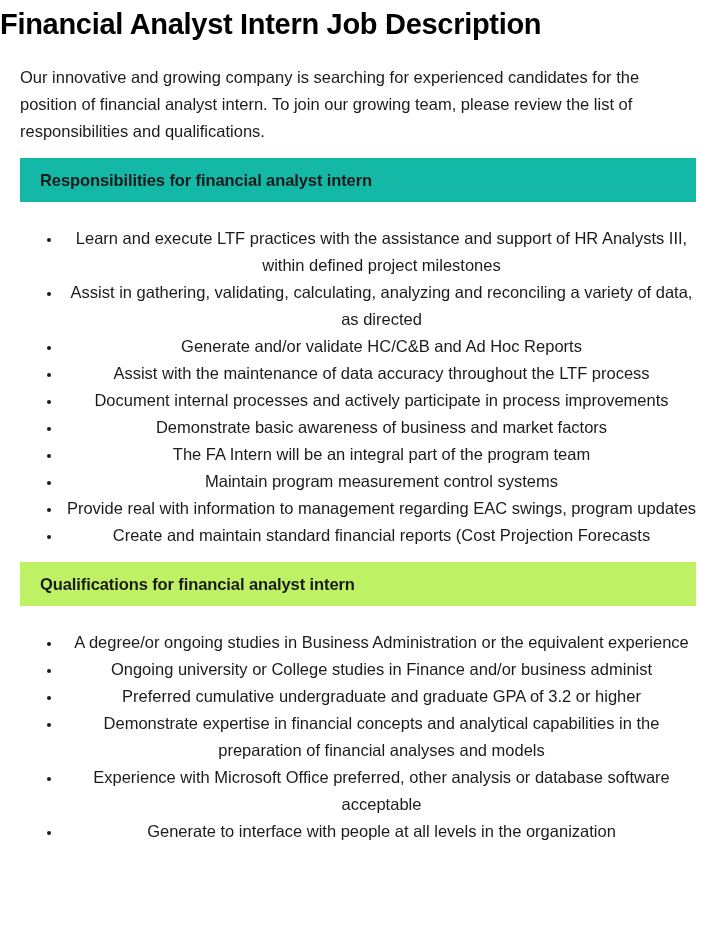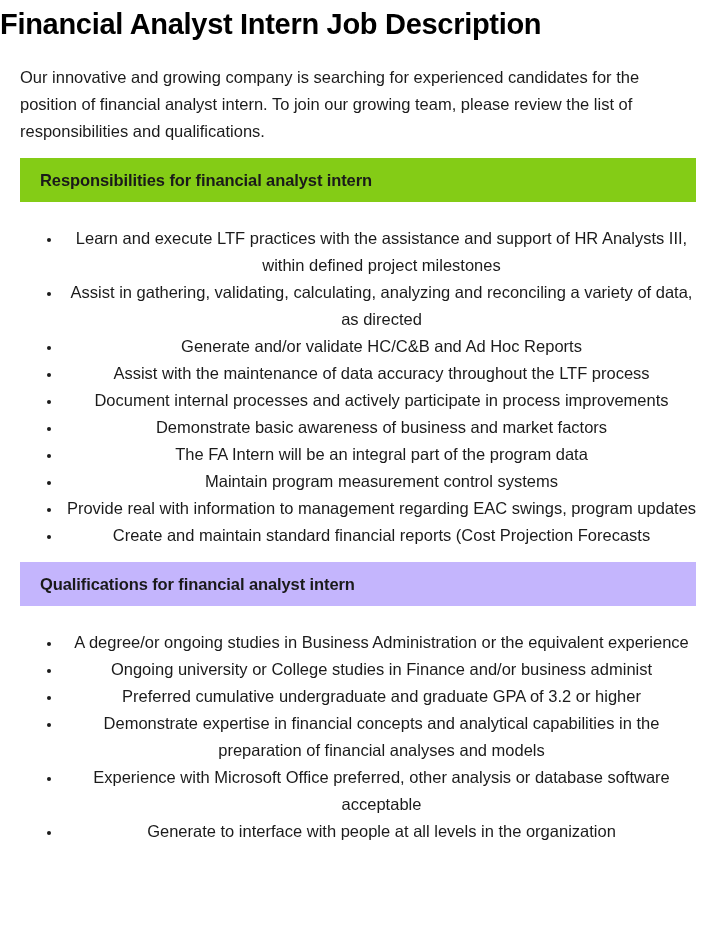--- a/index.html
+++ b/index.html
@@ -66,39 +66,39 @@
 </head>
 <body>
 
 <div class="page">
 
   <h1 class="doc-title">Financial Analyst Intern Job Description</h1>
 
   <p class="intro">Our innovative and growing company is searching for experienced candidates for the position of financial analyst intern. To join our growing team, please review the list of responsibilities and qualifications.</p>
 
   <section>
-    <div class="section-header" style="background: #84cc16;">
+    <div class="section-header" style="background: #14b8a6;">
       <h2>Responsibilities for financial analyst intern</h2>
     </div>
     <ul class="bullet-list">
         <li>Learn and execute LTF practices with the assistance and support of HR Analysts III, within defined project milestones</li>
         <li>Assist in gathering, validating, calculating, analyzing and reconciling a variety of data, as directed</li>
         <li>Generate and/or validate HC/C&amp;B and Ad Hoc Reports</li>
         <li>Assist with the maintenance of data accuracy throughout the LTF process</li>
         <li>Document internal processes and actively participate in process improvements</li>
         <li>Demonstrate basic awareness of business and market factors</li>
-        <li>The FA Intern will be an integral part of the program data</li>
+        <li>The FA Intern will be an integral part of the program team</li>
         <li>Maintain program measurement control systems</li>
         <li>Provide real with information to management regarding EAC swings, program updates</li>
         <li>Create and maintain standard financial reports (Cost Projection Forecasts</li>
       </ul>
   </section>
 
   <section>
-    <div class="section-header" style="background: #c4b5fd;">
+    <div class="section-header" style="background: #bef264;">
       <h2>Qualifications for financial analyst intern</h2>
     </div>
     <ul class="bullet-list">
         <li>A degree/or ongoing studies in Business Administration or the equivalent experience</li>
         <li>Ongoing university or College studies in Finance and/or business administ</li>
         <li>Preferred cumulative undergraduate and graduate GPA of 3.2 or higher</li>
         <li>Demonstrate expertise in financial concepts and analytical capabilities in the preparation of financial analyses and models</li>
         <li>Experience with Microsoft Office preferred, other analysis or database software acceptable</li>
         <li>Generate to interface with people at all levels in the organization</li>
       </ul>

